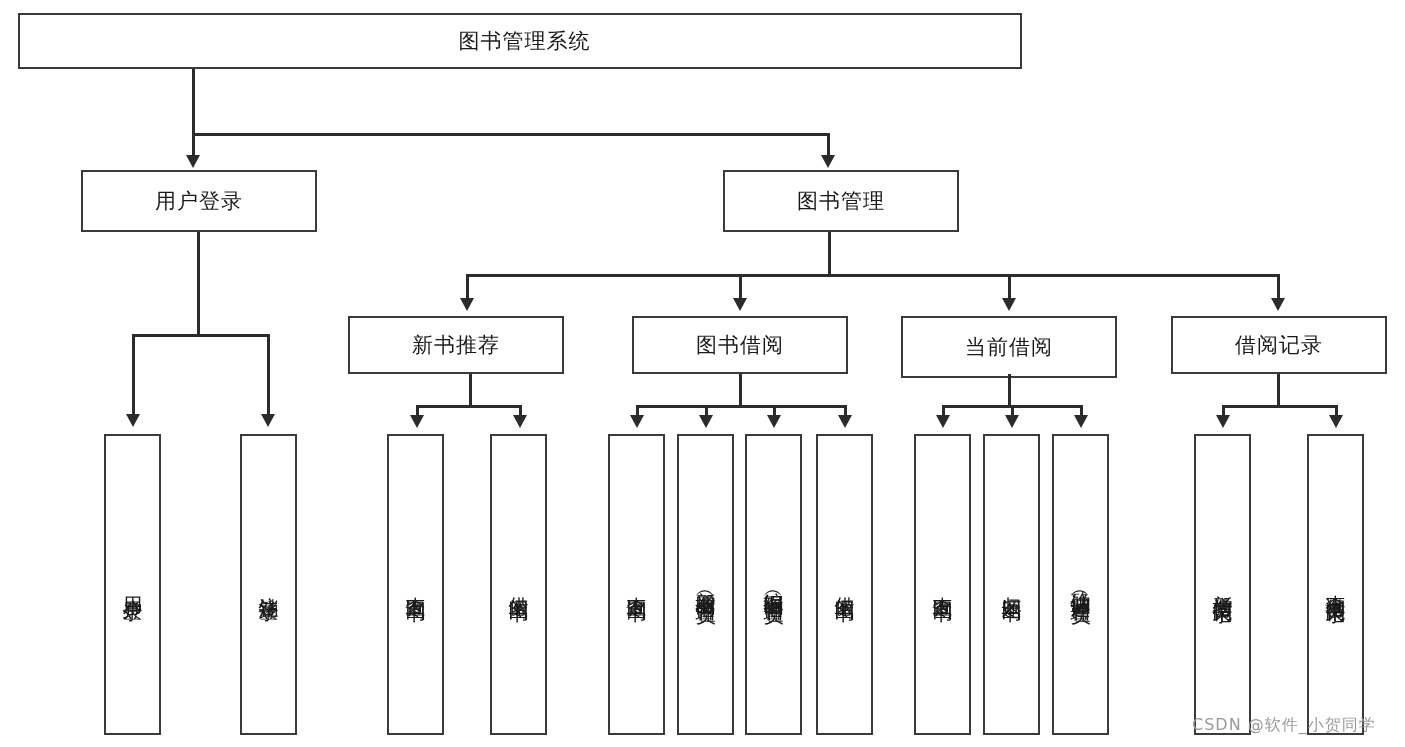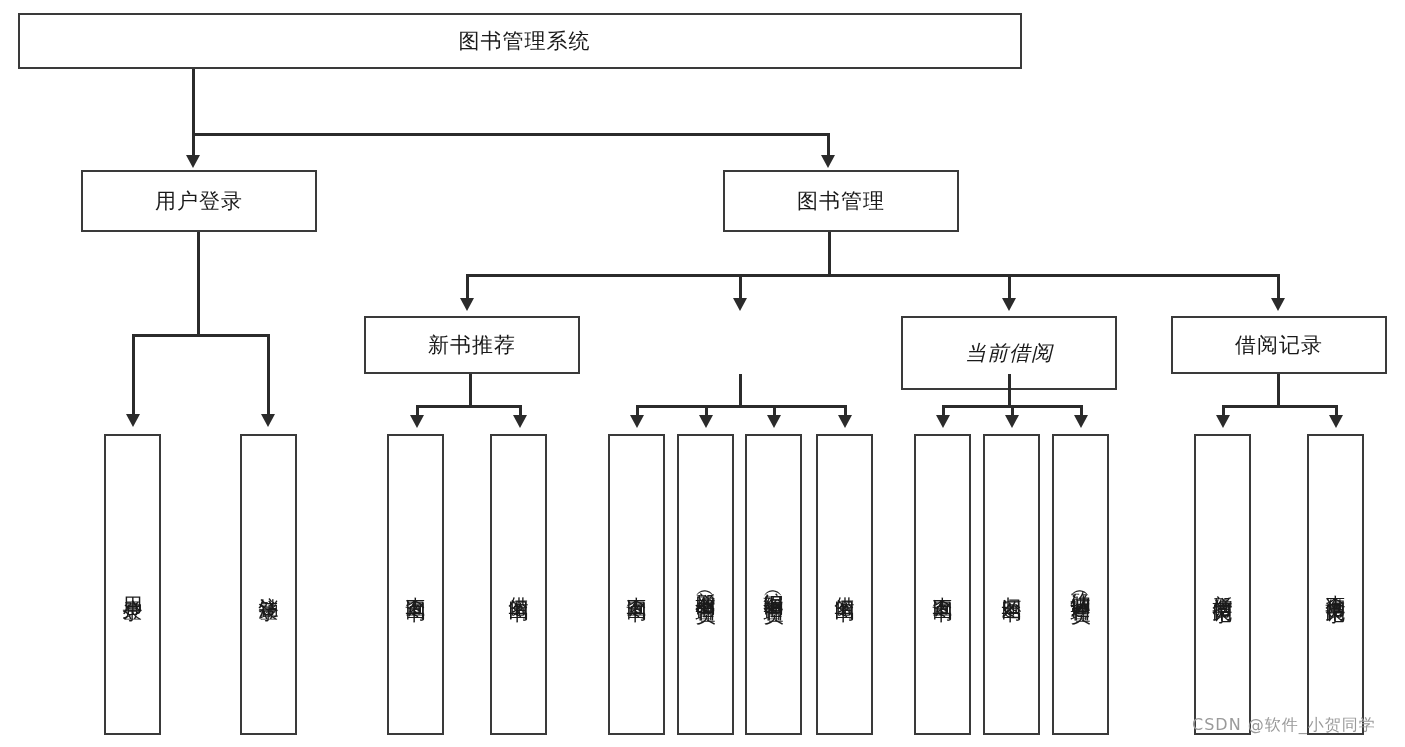--- a/index.html
+++ b/index.html
@@ -101,24 +101,27 @@
   <div class="ln hln" style="left:466px;top:274px;width:812px;height:3px;"></div>
   <div class="ln vln" style="left:466px;top:274px;width:3px;height:26px;"></div>
   <div class="arrow" style="left:460px;top:298px;"></div>
   <div class="ln vln" style="left:739px;top:274px;width:3px;height:26px;"></div>
   <div class="arrow" style="left:733px;top:298px;"></div>
   <div class="ln vln" style="left:1008px;top:274px;width:3px;height:26px;"></div>
   <div class="arrow" style="left:1002px;top:298px;"></div>
   <div class="ln vln" style="left:1277px;top:274px;width:3px;height:26px;"></div>
   <div class="arrow" style="left:1271px;top:298px;"></div>
 
-  <div class="node horiz" style="left:364px;top:316px;width:216px;height:58px;">
+  <div class="node horiz" style="left:348px;top:316px;width:216px;height:58px;">
     <span class="txt">新书推荐</span>
   </div>
-  <div class="node horiz" style="left:901px;top:316px;width:216px;height:74px;font-style:italic;">
+  <div class="node horiz" style="left:632px;top:316px;width:216px;height:58px;">
+    <span class="txt">图书借阅</span>
+  </div>
+  <div class="node horiz" style="left:901px;top:316px;width:216px;height:62px;">
     <span class="txt">当前借阅</span>
   </div>
   <div class="node horiz" style="left:1171px;top:316px;width:216px;height:58px;">
     <span class="txt">借阅记录</span>
   </div>
 
   <div class="ln vln" style="left:469px;top:374px;width:3px;height:34px;"></div>
   <div class="ln hln" style="left:416px;top:405px;width:106px;height:3px;"></div>
   <div class="ln vln" style="left:416px;top:405px;width:3px;height:12px;"></div>
   <div class="arrow" style="left:410px;top:415px;"></div>

